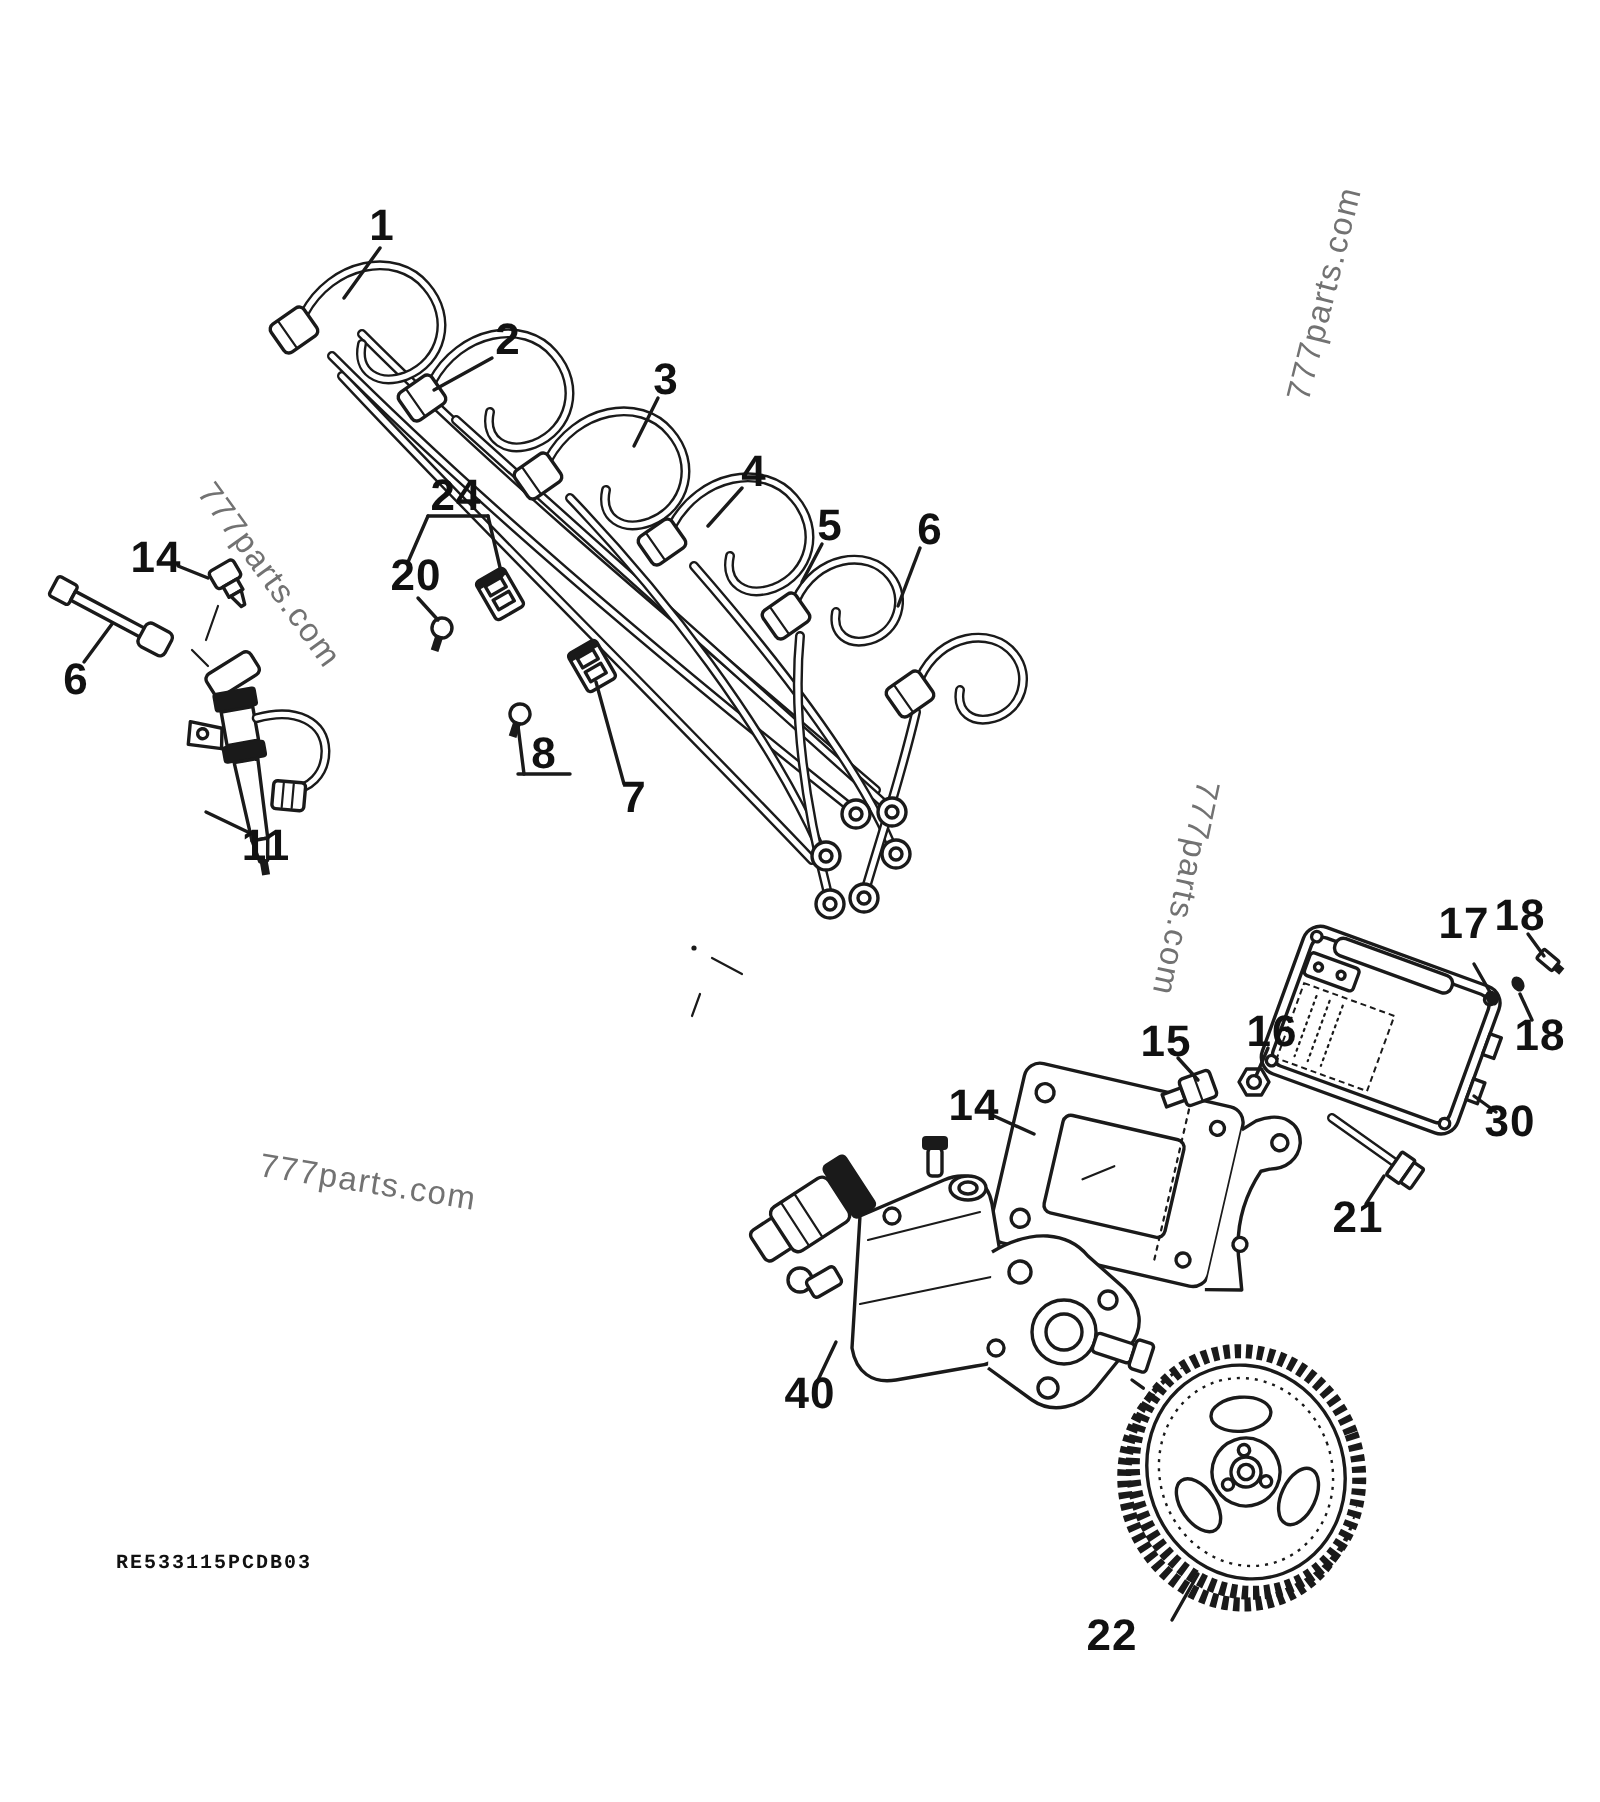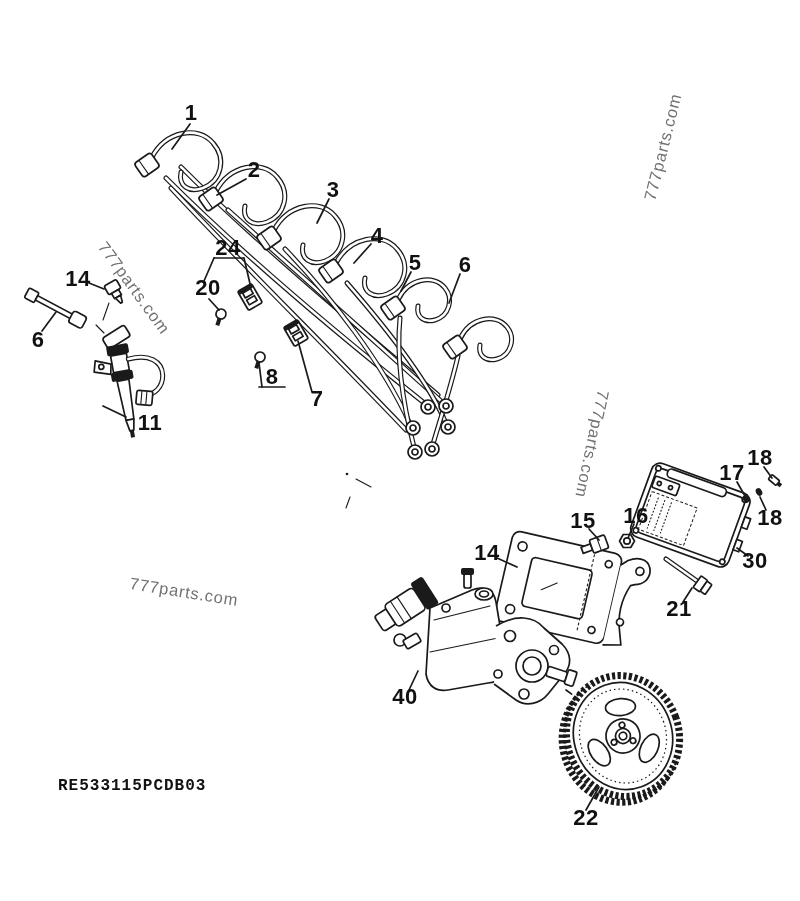--- a/index.html
+++ b/index.html
@@ -12,21 +12,21 @@
   .ln{fill:none;stroke:#1a1a1a;stroke-width:1.7;stroke-linecap:round;stroke-linejoin:round;}
   .thin{stroke-width:1.1;}
   .fill-w{fill:#ffffff;stroke:#1a1a1a;stroke-width:1.7;stroke-linejoin:round;}
   .dk{fill:#1a1a1a;stroke:none;}
   .teeth{fill:none;stroke:#1a1a1a;stroke-width:7;stroke-dasharray:3.2 2.4;}
   .lbl{position:absolute;transform:translate(-50%,-50%);color:#111111;
        font-weight:800;font-size:22px;letter-spacing:0.5px;white-space:nowrap;}
   .wm{position:absolute;color:#4f4f4f;opacity:0.8;font-size:16.5px;letter-spacing:0.8px;
       white-space:nowrap;}
   .code{position:absolute;left:58px;top:777px;color:#111;font-family:"Liberation Mono", monospace;
-        font-size:16px;font-weight:600;letter-spacing:1px;}
+        font-size:10px;font-weight:600;letter-spacing:1px;}
 </style>
 </head>
 <body>
 
 <div class="canvas">
 
 <svg width="800" height="901" viewBox="0 0 800 901">
   <defs>
     <path id="loopA" d="M0,0 C14,-26 46,-32 61,-14 C75,2 69,24 51,31 C37,36 26,29 29,15"></path>
     <path id="loopB" d="M0,0 C10,-22 36,-26 47,-12 C56,-1 51,16 37,20 C26,23 18,17 20,6"></path>
@@ -339,32 +339,32 @@
 </svg>
 
 <div class="lbl" style="left:191px;top:113px">1</div>
 <div class="lbl" style="left:254px;top:170px">2</div>
 <div class="lbl" style="left:333px;top:190px">3</div>
 <div class="lbl" style="left:377px;top:236px">4</div>
 <div class="lbl" style="left:415px;top:263px">5</div>
 <div class="lbl" style="left:465px;top:265px">6</div>
 <div class="lbl" style="left:317px;top:399px">7</div>
 <div class="lbl" style="left:272px;top:377px">8</div>
-<div class="lbl" style="left:150px;top:423px">11</div>
+<div class="lbl" style="left:133px;top:423px">11</div>
 <div class="lbl" style="left:78px;top:279px">14</div>
 <div class="lbl" style="left:38px;top:340px">6</div>
 <div class="lbl" style="left:487px;top:553px">14</div>
 <div class="lbl" style="left:583px;top:521px">15</div>
 <div class="lbl" style="left:636px;top:516px">16</div>
-<div class="lbl" style="left:732px;top:473px">17</div>
+<div class="lbl" style="left:732px;top:462px">17</div>
 <div class="lbl" style="left:770px;top:518px">18</div>
 <div class="lbl" style="left:760px;top:458px">18</div>
 <div class="lbl" style="left:755px;top:561px">30</div>
 <div class="lbl" style="left:679px;top:609px">21</div>
-<div class="lbl" style="left:586px;top:818px">22</div>
+<div class="lbl" style="left:556px;top:818px">22</div>
 <div class="lbl" style="left:405px;top:697px">40</div>
 <div class="lbl" style="left:228px;top:248px">24</div>
 <div class="lbl" style="left:208px;top:288px">20</div>
 
 <div class="wm" style="left:663px;top:147px;transform:translate(-50%,-50%) rotate(-76deg)">777parts.com</div>
 <div class="wm" style="left:134px;top:288px;transform:translate(-50%,-50%) rotate(54deg)">777parts.com</div>
 <div class="wm" style="left:592px;top:444px;transform:translate(-50%,-50%) rotate(102deg)">777parts.com</div>
 <div class="wm" style="left:184px;top:592px;transform:translate(-50%,-50%) rotate(9deg)">777parts.com</div>
 
 <div class="code">RE533115PCDB03</div>

